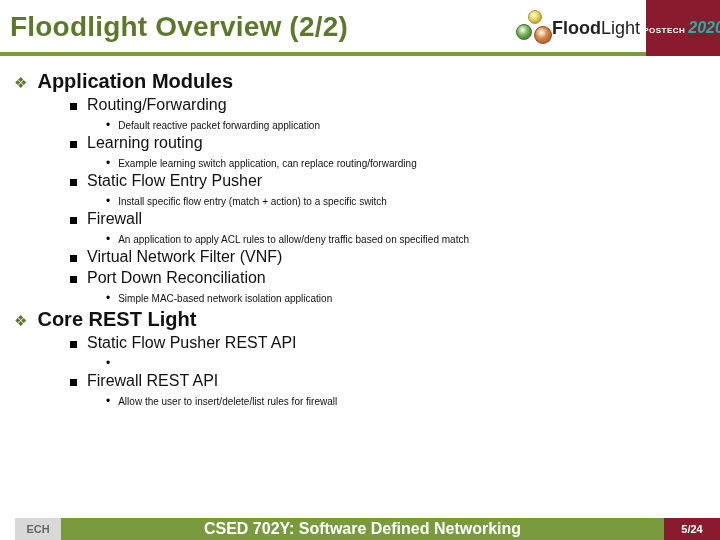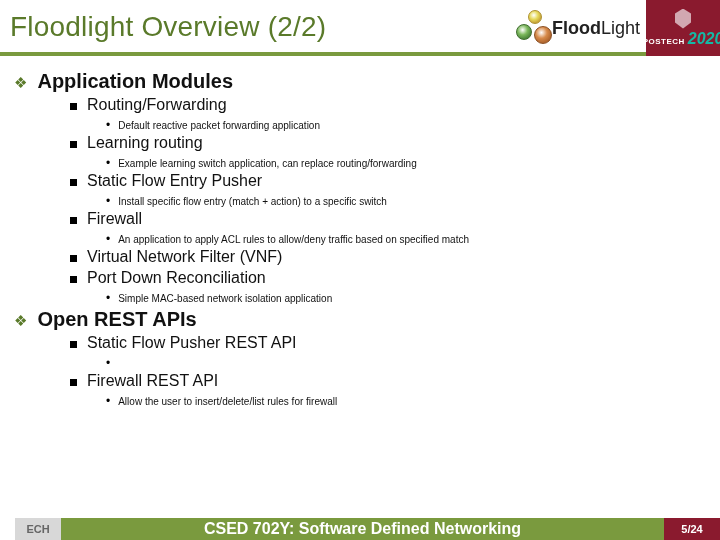--- a/index.html
+++ b/index.html
@@ -1,33 +1,33 @@
 <!DOCTYPE html>
 <html><head>
 <meta charset="utf-8">
 <style>
   * { margin: 0; padding: 0; box-sizing: border-box; }
   html, body { width: 720px; height: 540px; font-family: Arial, Helvetica, sans-serif; background: #fff; }
   .slide { width: 720px; height: 540px; position: relative; overflow: hidden; }
 
   
   .title-bar { height: 56px; border-bottom: 4px solid #7a9a3e; position: relative; padding-left: 10px; }
-  .title-text { font-size: 28px; font-weight: normal; color: #5a7a2a; line-height: 54px; letter-spacing: 0.2px; }
+  .title-text { font-size: 28px; font-weight: bold; color: #5a7a2a; line-height: 54px; letter-spacing: 0.2px; }
 
   .logo-area { position: absolute; right: 0; top: 0; height: 56px; display: flex; align-items: center; }
   .fl-logo { display: flex; align-items: center; margin-right: 6px; }
   .fl-bulbs { position: relative; width: 42px; height: 40px; }
   .bulb { position: absolute; border-radius: 50%; }
   .bulb.a { width: 14px; height: 14px; left: 16px; top: 2px; background: radial-gradient(circle at 40% 35%, #fff, #e6d95a 40%, #caa83c 70%); border: 1px solid #ad9030; }
   .bulb.b { width: 16px; height: 16px; left: 4px; top: 16px; background: radial-gradient(circle at 40% 35%, #fff, #7cb85c 40%, #508a3e 70%); border: 1px solid #3f6d2f; }
   .bulb.c { width: 18px; height: 18px; left: 22px; top: 18px; background: radial-gradient(circle at 40% 35%, #fff, #d78a4a 40%, #b26830 70%); border: 1px solid #8a4e22; }
   .fl-text { font-size: 18px; font-weight: bold; color: #222; letter-spacing: 0; margin-left: -2px; }
   .fl-text .light { font-weight: normal; }
 
-  .postech-badge { width: 74px; height: 56px; background: #8a1a2e; display: flex; flex-direction: column; align-items: center; justify-content: center; gap: 1px; }
+  .postech-badge { width: 74px; height: 56px; background: #8a1a2e; display: flex; flex-direction: row; align-items: center; justify-content: center; gap: 1px; }
   .postech-emblem { width: 16px; height: 20px; background: #d9b8c0; clip-path: polygon(50% 0, 100% 25%, 100% 70%, 50% 100%, 0 70%, 0 25%); opacity: 0.9; }
   .postech-wrap { display: flex; align-items: baseline; gap: 3px; }
   .postech-label { color: #fff; font-size: 8px; font-weight: bold; letter-spacing: 0.5px; }
   .postech-year { color: #14b8a6; font-size: 16px; font-weight: bold; font-style: italic; }
 
   
   .content { padding: 10px 8px 0 8px; }
   .lvl1 { margin: 4px 0 0 0; }
   .lvl1-row { display: flex; align-items: baseline; }
   .diamond { color: #5a7a2a; font-size: 15px; margin-left: 6px; margin-right: 10px; }
@@ -154,21 +154,21 @@
     <div class="lvl3">
       <div class="lvl3-row">
           <span class="dot">•</span>
           <span class="lvl3-text">Simple MAC-based network isolation application</span>
         </div>
     </div>
 
     <div class="lvl1">
       <div class="lvl1-row">
           <span class="diamond">❖</span>
-          <span class="lvl1-text">Open REST APIs</span>
+          <span class="lvl1-text">Core REST Light</span>
         </div>
     </div>
 
     <div class="lvl2">
       <div class="lvl2-row">
           <span class="square"></span>
           <span class="lvl2-text">Static Flow Pusher REST API</span>
         </div>
     </div>
     <div class="lvl3">

